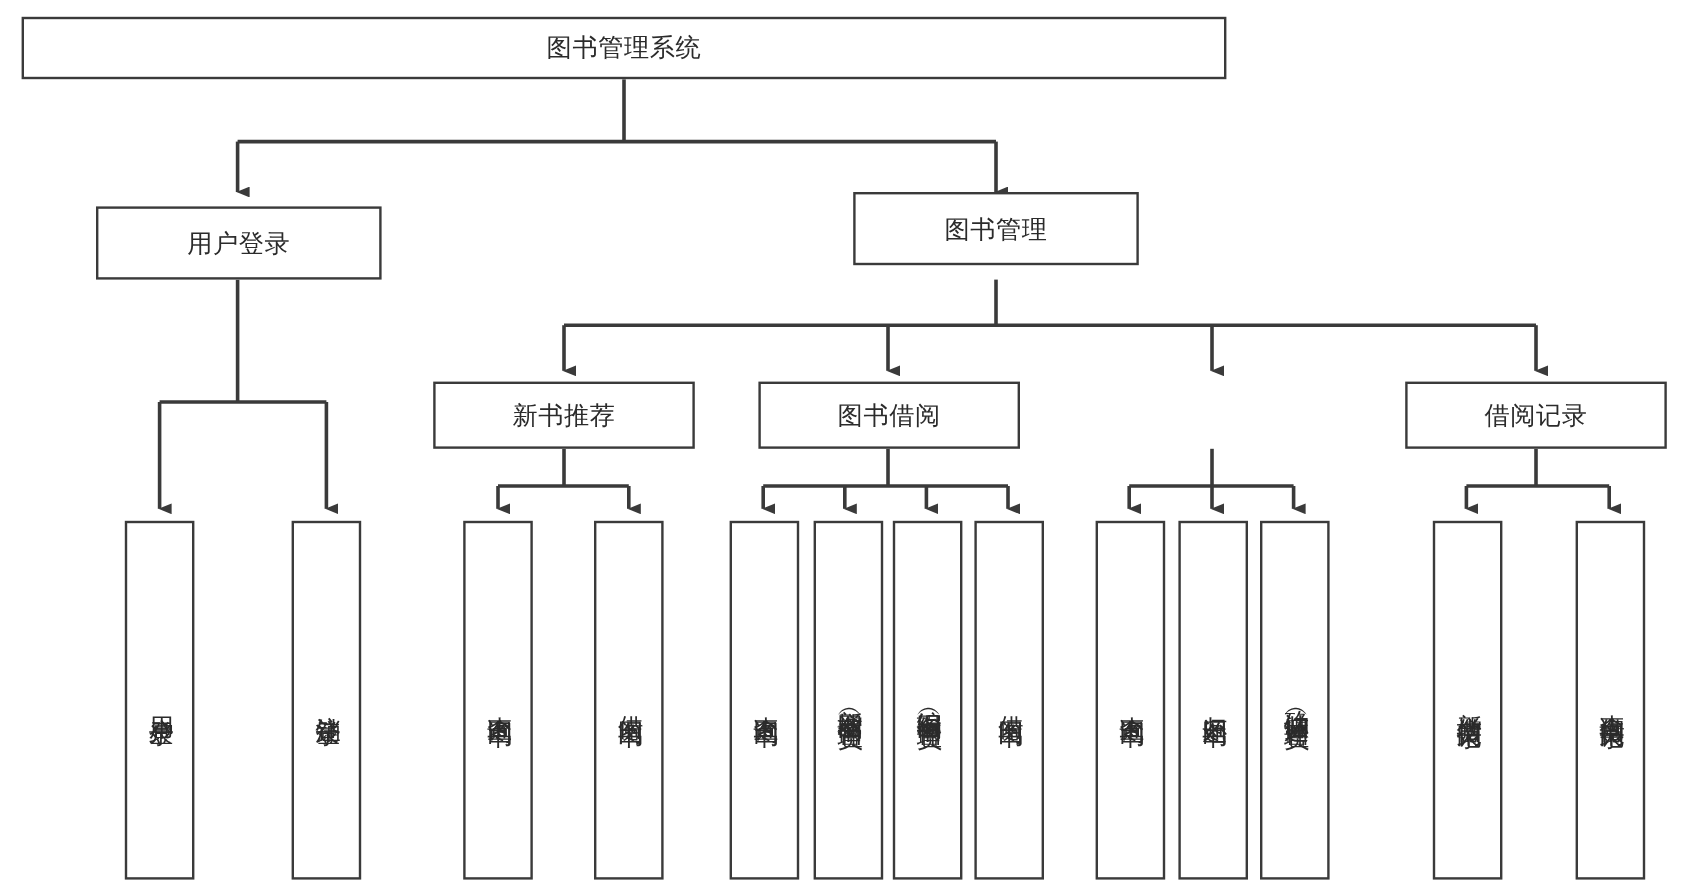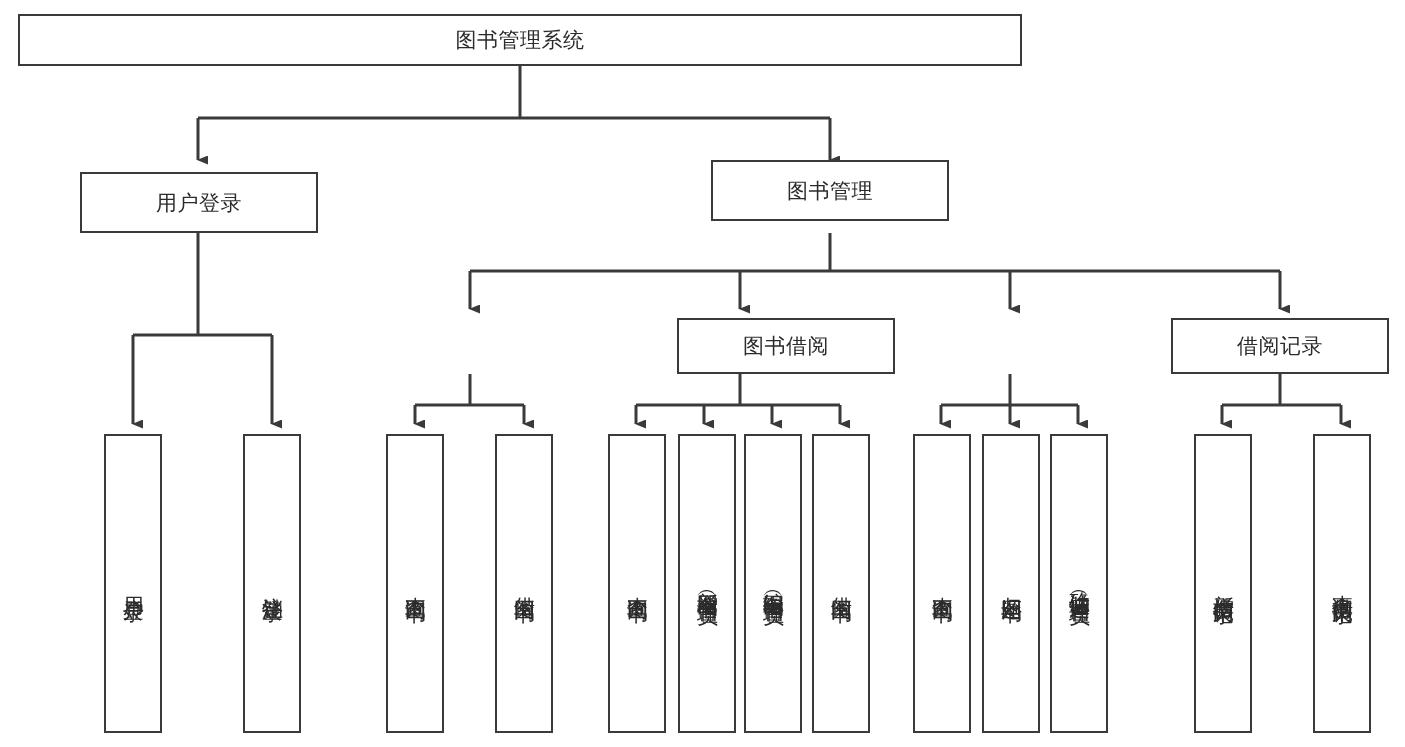--- a/index.html
+++ b/index.html
@@ -139,22 +139,25 @@
   </div>
 
   <div class="node-box horizontal" style="left:80px; top:172px; width:238px; height:61px;">
     <span>用户登录</span>
   </div>
 
   <div class="node-box horizontal" style="left:711px; top:160px; width:238px; height:61px;">
     <span>图书管理</span>
   </div>
 
-
-  <div class="node-box horizontal" style="left:632px; top:318px; width:218px; height:56px;margin-left:45px;">
+  <div class="node-box horizontal" style="left:361px; top:318px; width:218px; height:56px;">
+    <span>新书推荐</span>
+  </div>
+
+  <div class="node-box horizontal" style="left:632px; top:318px; width:218px; height:56px;">
     <span>图书借阅</span>
   </div>
 
 
   <div class="node-box horizontal" style="left:1171px; top:318px; width:218px; height:56px;">
     <span>借阅记录</span>
   </div>
 
   <div class="node-box vertical" style="left:104px; top:434px; width:58px; height:299px;">
     <span class="vtext">用户登录</span>

